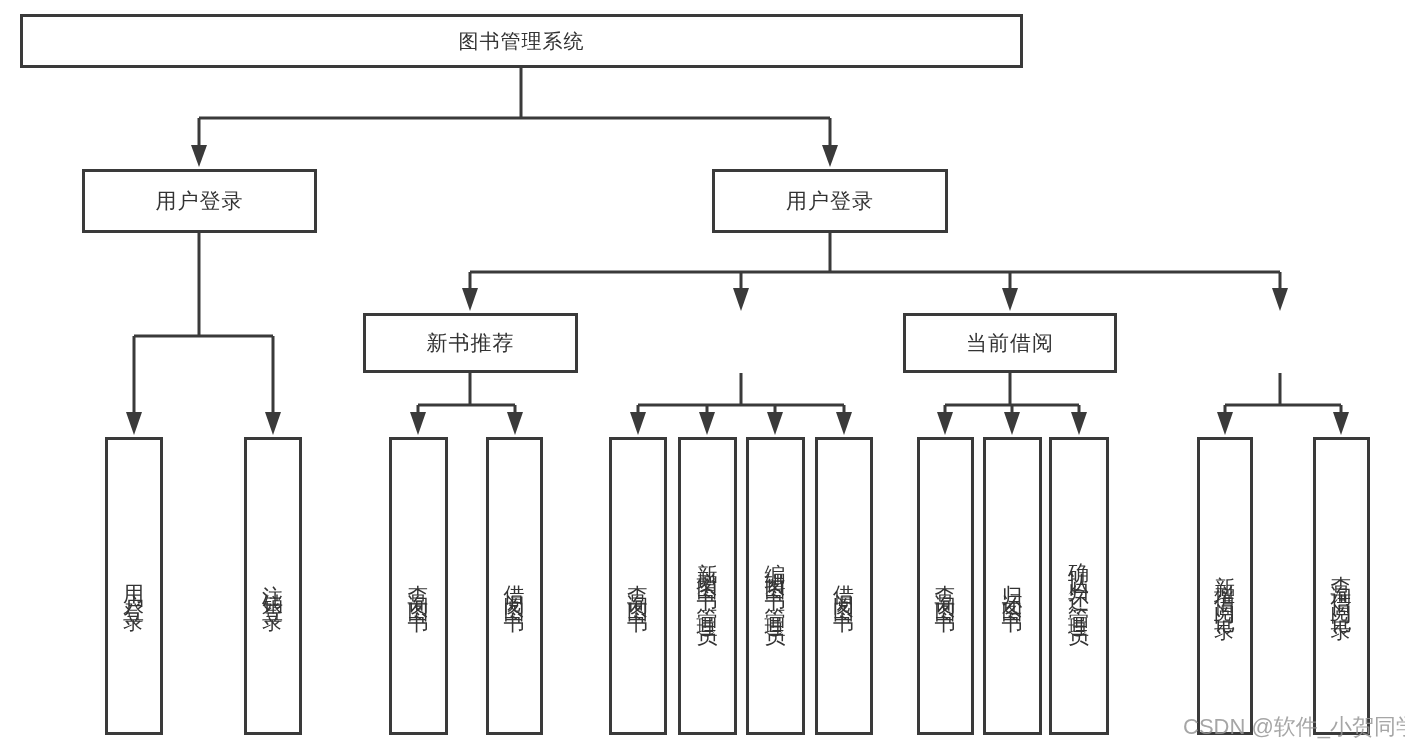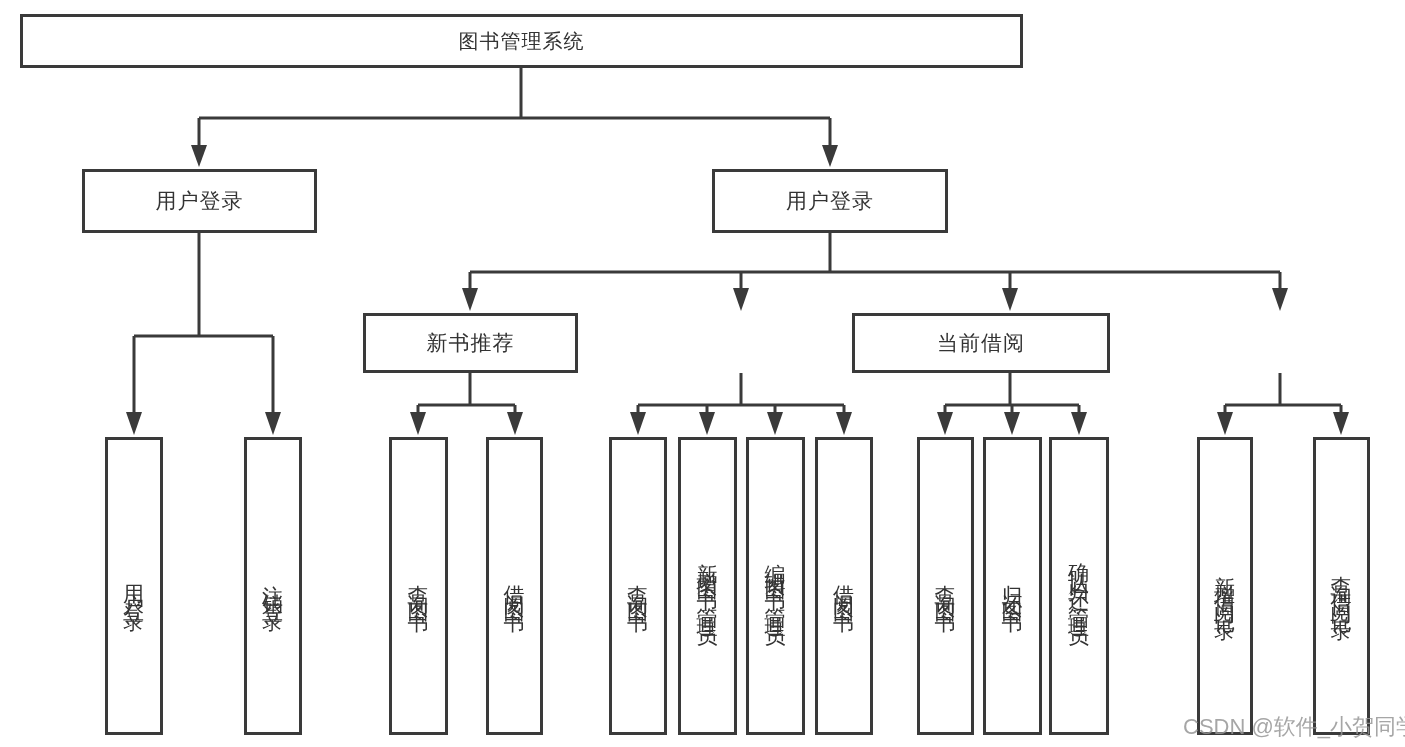--- a/index.html
+++ b/index.html
@@ -88,21 +88,21 @@
   <div class="node" style="left:82px;top:169px;width:235px;height:64px">
     <span class="hlabel">用户登录</span>
   </div>
   <div class="node" style="left:712px;top:169px;width:236px;height:64px">
     <span class="hlabel">用户登录</span>
   </div>
 
   <div class="node" style="left:363px;top:313px;width:215px;height:60px">
     <span class="hlabel">新书推荐</span>
   </div>
-  <div class="node" style="left:852px;top:313px;width:258px;height:60px">
+  <div class="node" style="left:903px;top:313px;width:214px;height:60px">
     <span class="hlabel">当前借阅</span>
   </div>
 
   <div class="node leaf" style="left:105px;top:437px;width:58px;height:298px">
     <span class="vlabel">用户登录</span>
   </div>
   <div class="node leaf" style="left:244px;top:437px;width:58px;height:298px">
     <span class="vlabel">注销登录</span>
   </div>
 

